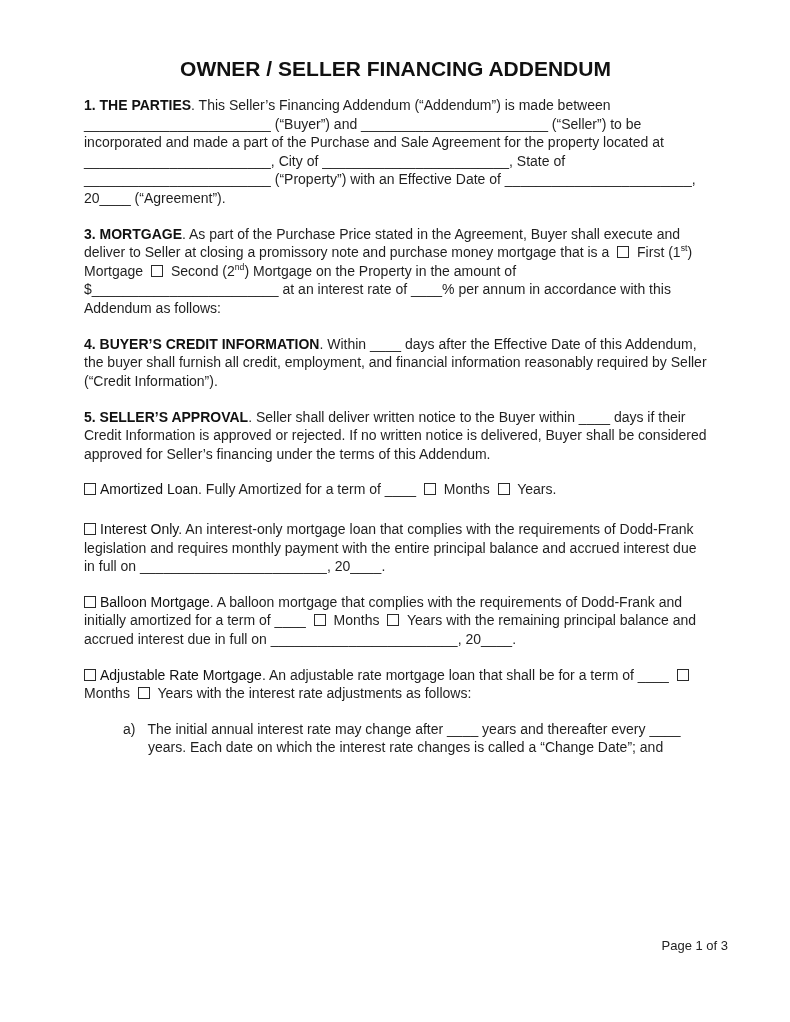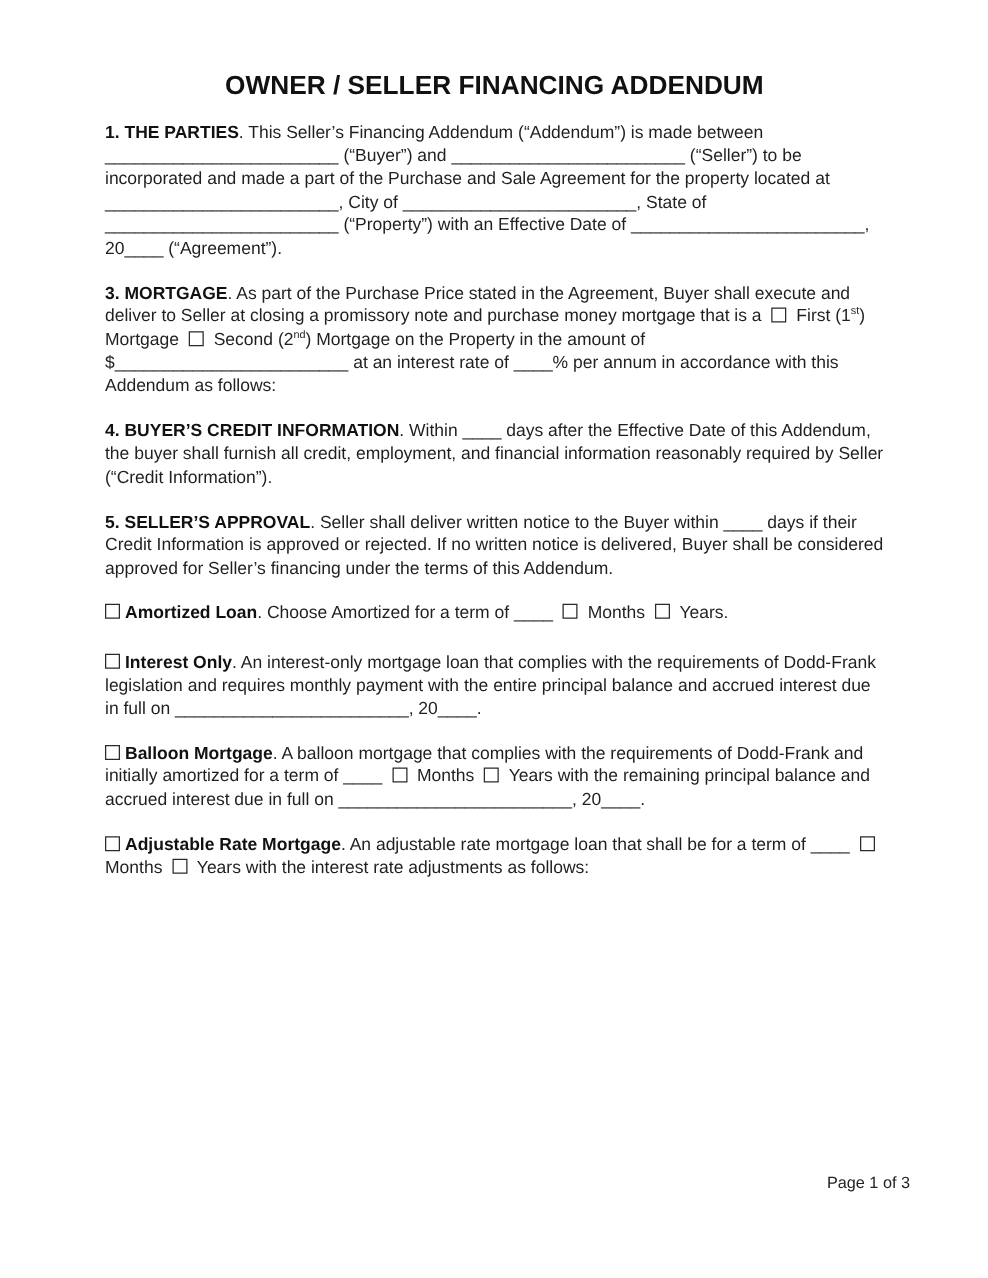--- a/index.html
+++ b/index.html
@@ -21,21 +21,21 @@
     font-size: 21px;
     line-height: 24px;
     font-weight: bold;
     text-align: center;
     margin: 0 0 15px 0;
     color: #111;
   }
   p.para { margin: 0 0 17px 0; }
   p.para.gap-lg { margin-bottom: 21px; }
   b.sec-label { font-weight: bold; color: #111; }
-  b.opt-label { font-weight: bold; color: #111; }
+  b.opt-label { font-weight: normal; color: #111; }
   .cb {
     display: inline-block;
     width: 10px;
     height: 10px;
     border: 1.4px solid #2a2a2a;
     vertical-align: -1px;
     margin: 0 4px;
     background: #fff;
     cursor: pointer;
   }
@@ -70,24 +70,25 @@
 
 
   <p class="para"><b class="sec-label">3. MORTGAGE</b><span>. As part of the Purchase Price stated in the Agreement, Buyer shall execute and deliver to Seller at closing a promissory note and purchase money mortgage that is a </span><span class="cb"></span><span> First (1</span><sup class="ord">st</sup><span>) Mortgage </span><span class="cb"></span><span> Second (2</span><sup class="ord">nd</sup><span>) Mortgage on the Property in the amount of $________________________ at an interest rate of ____% per annum in accordance with this Addendum as follows:</span></p>
 
   <p class="para"><b class="sec-label">4. BUYER’S CREDIT INFORMATION</b><span>. Within ____ days after the Effective Date of this Addendum, the buyer shall furnish all credit, employment, and financial information reasonably required by Seller (“Credit Information”).</span></p>
 
   <p class="para"><b class="sec-label">5. SELLER’S APPROVAL</b><span>. Seller shall deliver written notice to the Buyer within ____ days if their Credit Information is approved or rejected. If no written notice is delivered, Buyer shall be considered approved for Seller’s financing under the terms of this Addendum.</span></p>
 
 
 
-  <p class="para gap-lg"><span class="cb lead"></span><b class="opt-label">Amortized Loan</b><span>. Choose Amortized for a term of ____ </span><span class="cb"></span><span> Months </span><span class="cb"></span><span> Years.</span></p>
+  <p class="para gap-lg"><span class="cb lead"></span><b class="opt-label">Amortized Loan</b><span>. Fully Amortized for a term of ____ </span><span class="cb"></span><span> Months </span><span class="cb"></span><span> Years.</span></p>
 
   <p class="para"><span class="cb lead"></span><b class="opt-label">Interest Only</b><span>. An interest-only mortgage loan that complies with the requirements of Dodd-Frank legislation and requires monthly payment with the entire principal balance and accrued interest due in full on ________________________, 20____.</span></p>
 
   <p class="para"><span class="cb lead"></span><b class="opt-label">Balloon Mortgage</b><span>. A balloon mortgage that complies with the requirements of Dodd-Frank and initially amortized for a term of ____ </span><span class="cb"></span><span> Months </span><span class="cb"></span><span> Years with the remaining principal balance and accrued interest due in full on ________________________, 20____.</span></p>
 
   <p class="para"><span class="cb lead"></span><b class="opt-label">Adjustable Rate Mortgage</b><span>. An adjustable rate mortgage loan that shall be for a term of ____ </span><span class="cb"></span><span> Months </span><span class="cb"></span><span> Years with the interest rate adjustments as follows:</span></p>
 
+  <p class="para list-item"><span class="list-marker">a)</span><span>The initial annual interest rate may change after ____ years and thereafter every ____ years. Each date on which the interest rate changes is called a “Change Date”; and</span></p>
 
   <div class="page-footer">Page 1 of 3</div>
 
 </div>
 
 </body></html>

